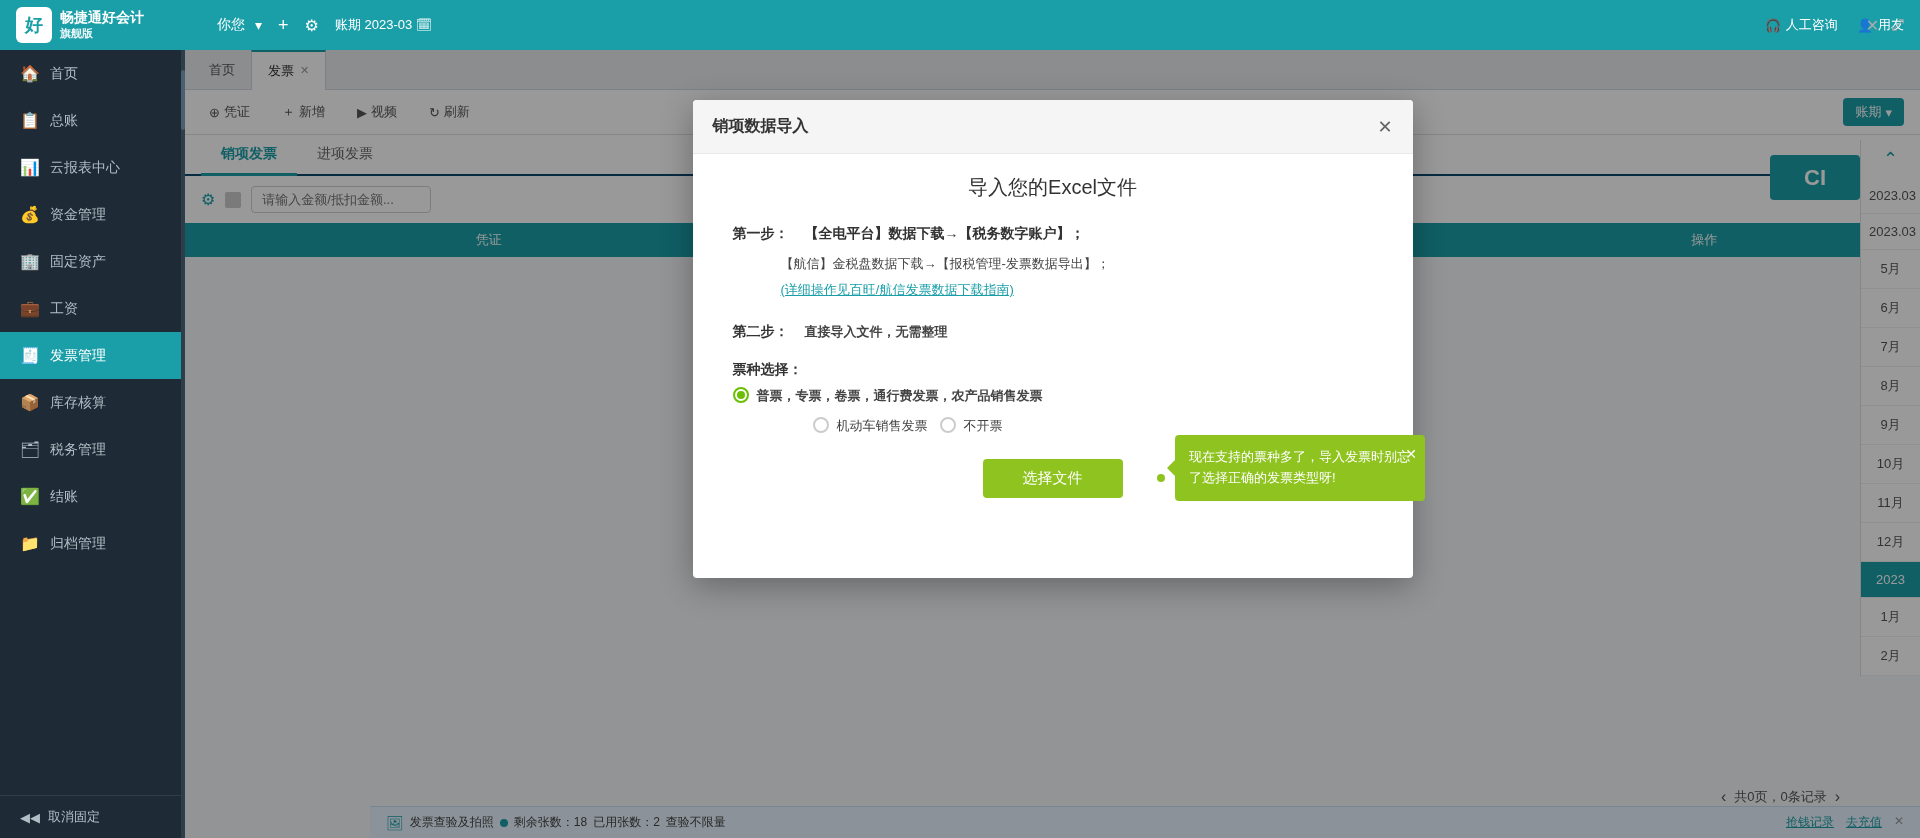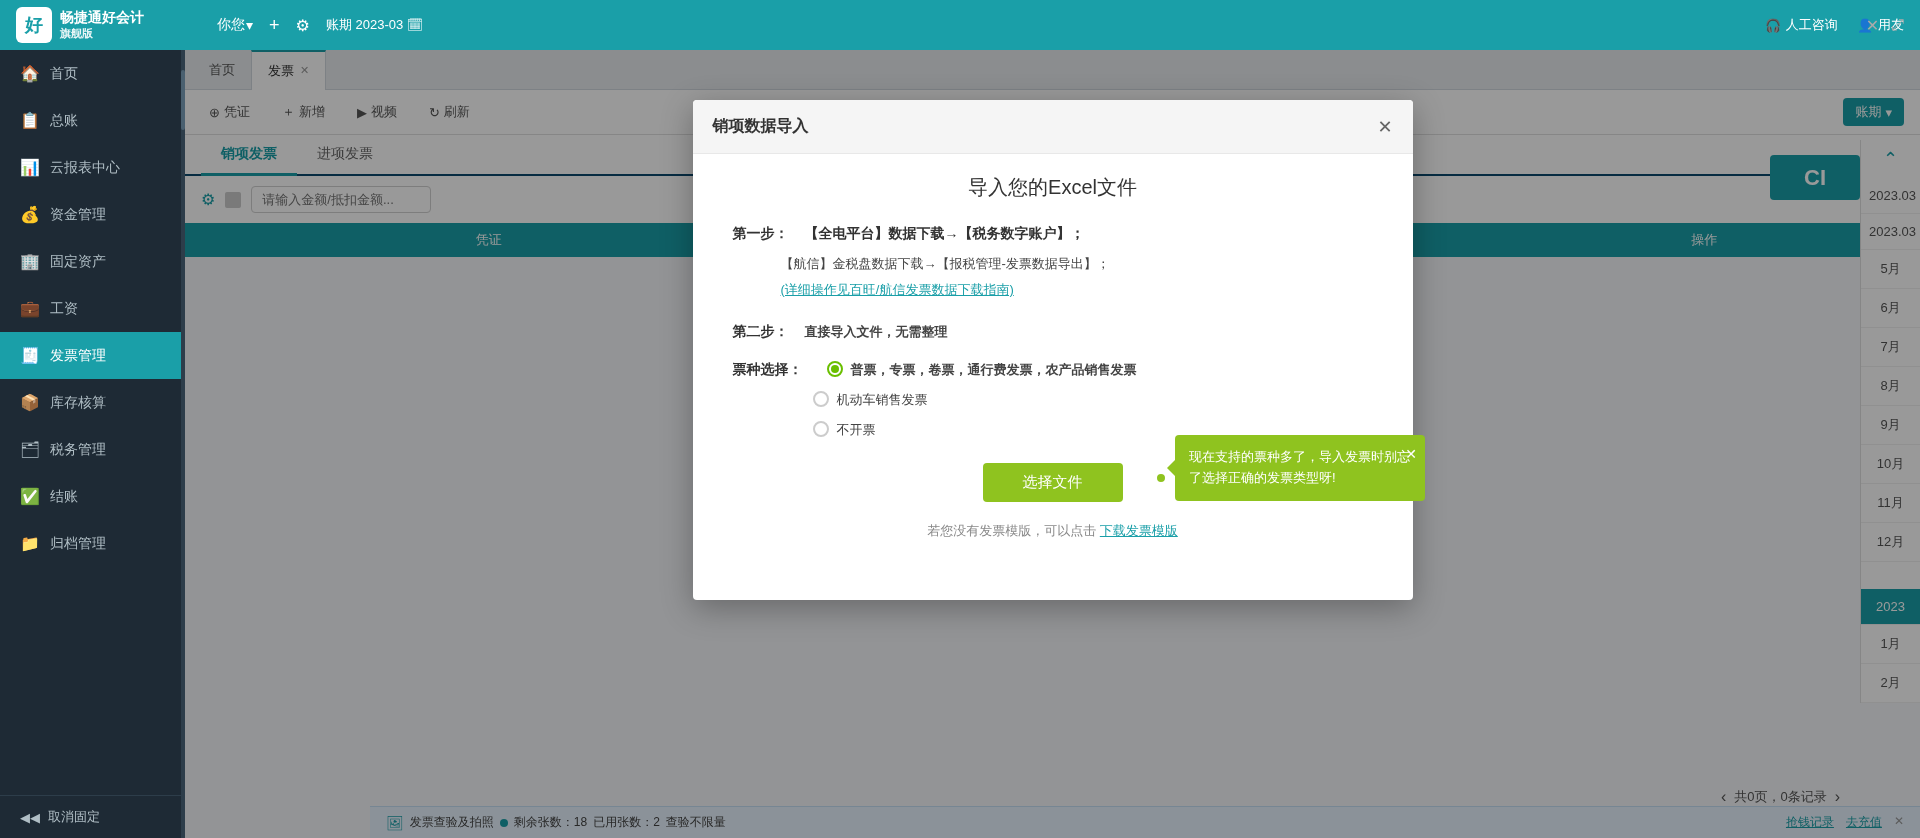--- a/index.html
+++ b/index.html
@@ -40,21 +40,21 @@
       align-items: center;
       gap: 16px;
       flex: 1;
       padding-left: 16px;
     }
     .company-name {
       color: white;
       font-size: 14px;
       display: flex;
       align-items: center;
-      gap: 1px;
+      gap: 10px;
       cursor: pointer;
     }
     .header-icons {
       display: flex;
       align-items: center;
       gap: 16px;
       color: white;
     }
     .period-label {
       color: white;
@@ -339,26 +339,27 @@
     }
     .ticket-section {
       margin-bottom: 16px;
     }
     .ticket-label {
       font-size: 14px;
       color: #333;
       margin-bottom: 12px;
       font-weight: bold;
       display: flex;
-      gap: 24px;
+      gap: 8px;
+      flex-direction: column;
     }
     .radio-group {
       margin-left: 80px;
       display: flex;
-      flex-direction: column;
+      flex-direction: row;
       gap: 12px;
     }
     .radio-item {
       display: flex;
       align-items: flex-start;
       gap: 8px;
       font-size: 13px;
       color: #444;
       cursor: pointer;
     }
@@ -454,21 +455,20 @@
       padding: 10px 8px;
       text-align: center;
       font-size: 13px;
       color: #555;
       border-bottom: 1px solid #f0f0f0;
       cursor: pointer;
     }
     .date-panel-item.current {
       background: #1a9fa8;
       color: white;
-      margin-top: 27px;
     }
     .date-panel-up {
       padding: 8px;
       text-align: center;
       cursor: pointer;
       color: #1a9fa8;
       font-size: 18px;
     }
 
     
@@ -748,24 +748,20 @@
               <div class="radio-circle"></div>
               <span>不开票</span>
             </div>
           </div>
         </div>
 
         <div style="text-align:center; margin-top:24px;">
           <button class="select-file-btn">选择文件</button>
         </div>
 
-        <div class="modal-footer-text">
-          <span>若您没有发票模版，可以点击</span>
-          <span class="link-text">下载发票模版</span>
-        </div>
       </div>
     </div>
 
     <div class="tooltip-bubble">
       <span class="tooltip-close">✕</span>
       <span>现在支持的票种多了，导入发票时别忘了选择正确的发票类型呀!</span>
     </div>
     <div class="tooltip-dot"></div>
 
     <div class="date-panel">

